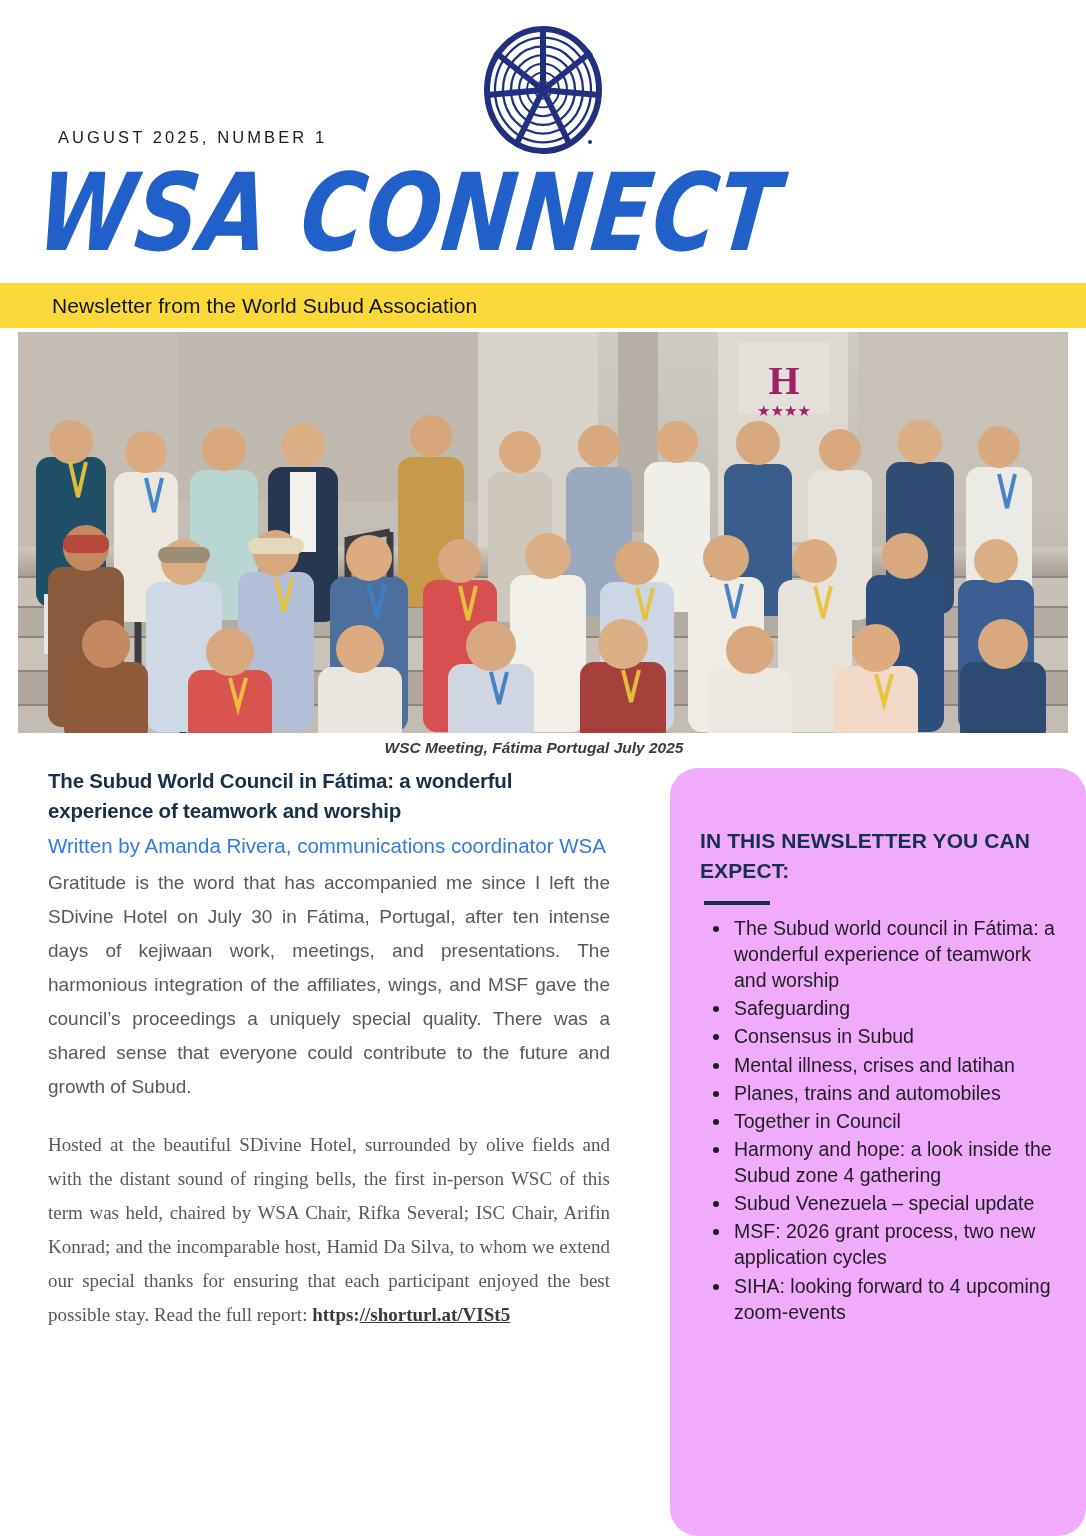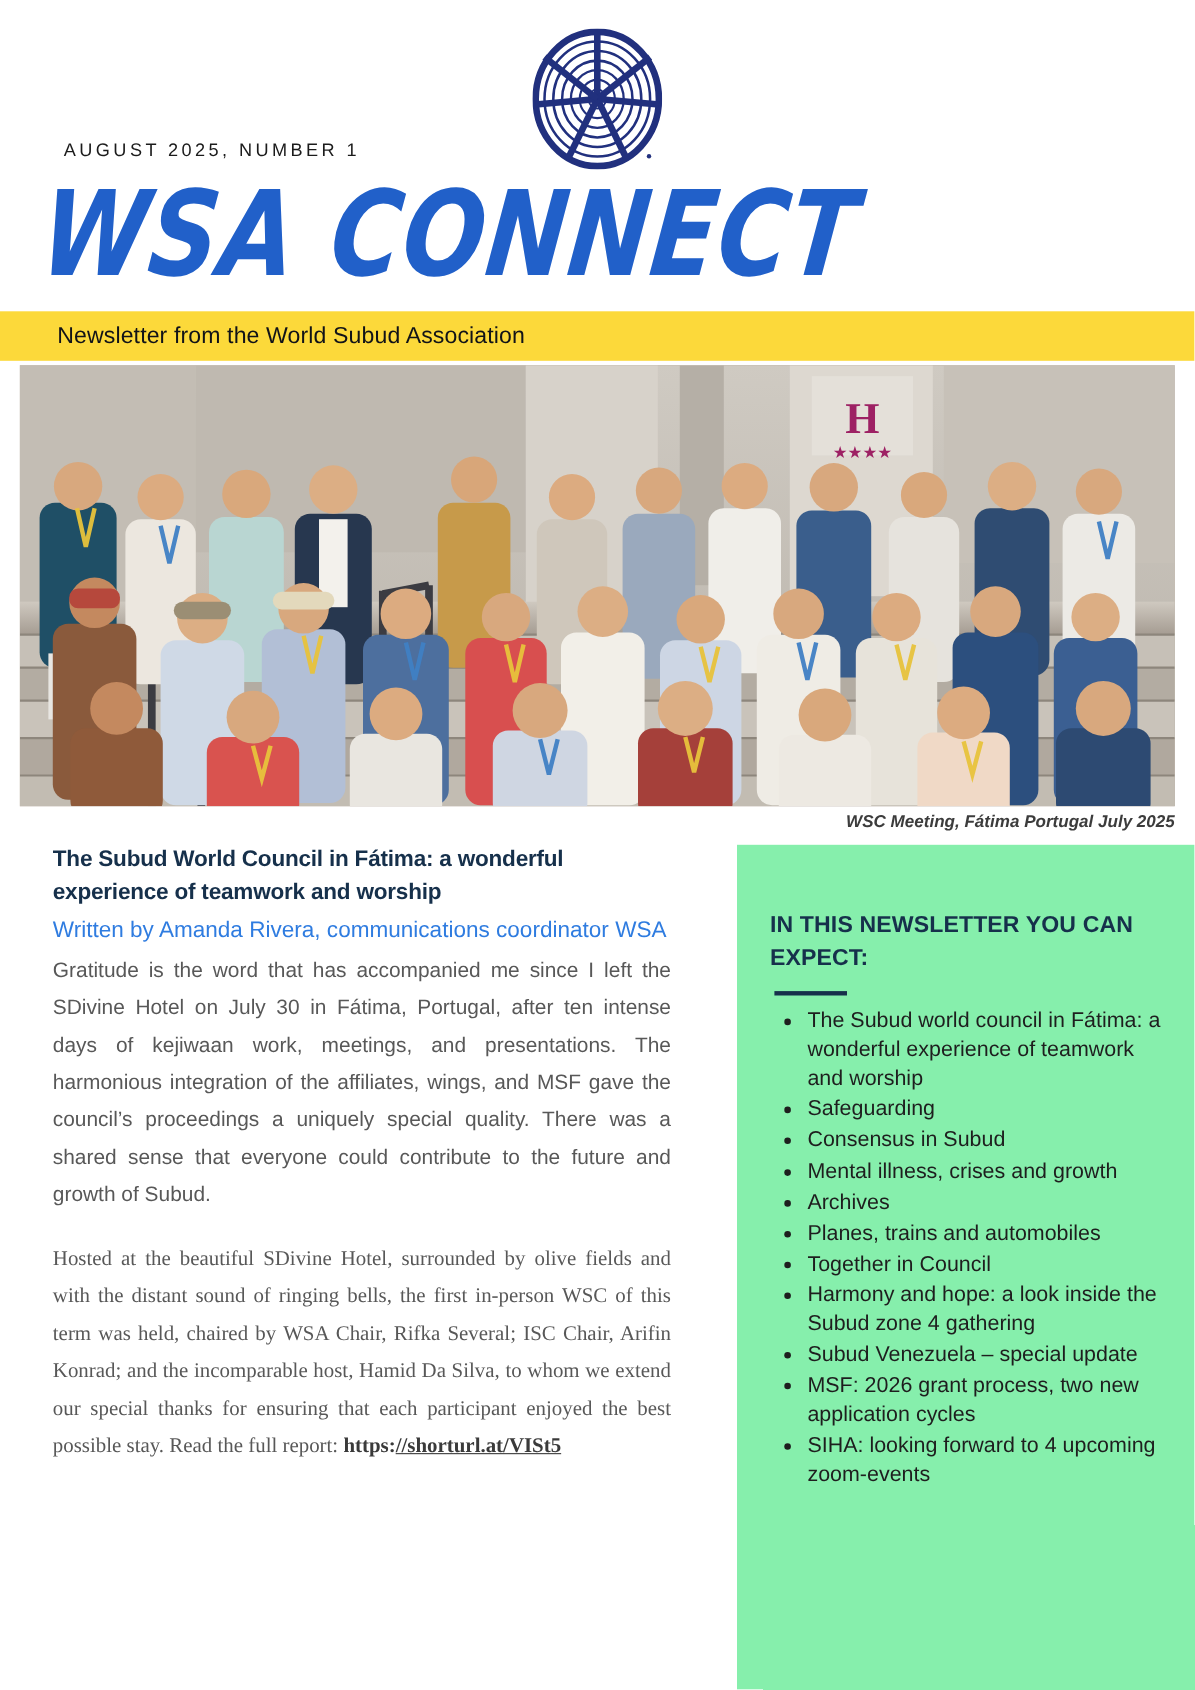--- a/index.html
+++ b/index.html
@@ -90,21 +90,21 @@
     overflow: hidden;
     background: #b9ada0;
   }
   .photo svg { display: block; width: 1050px; height: 401px; }
 
   .photo-caption {
     position: absolute;
     left: 0;
     top: 739px;
     width: 1068px;
-    text-align: right;
+    text-align: center;
     font-size: 15.5px;
     font-style: italic;
     font-weight: 600;
     color: #3c3c3c;
   }
 
   
   .article {
     position: absolute;
     left: 48px;
@@ -143,23 +143,24 @@
   }
   .article-link .u { text-decoration: underline; }
 
   
   .sidebar {
     position: absolute;
     left: 670px;
     top: 768px;
     width: 416px;
     height: 768px;
-    background: #86efac;
+    background: #f0abfc;
     box-sizing: border-box;
     padding: 58px 22px 0 30px;
+    border-radius: 28px;
   }
   .sidebar-title {
     font-size: 21px;
     font-weight: 700;
     line-height: 1.45;
     color: #16304b;
     letter-spacing: 0.1px;
     margin: 0;
   }
   .sidebar-rule {
@@ -481,22 +482,21 @@
   </div>
 </div>
 
 <aside class="sidebar">
   <h2 class="sidebar-title">IN THIS NEWSLETTER YOU CAN EXPECT:</h2>
   <div class="sidebar-rule"></div>
   <ul>
     <li>The Subud world council in Fátima: a wonderful experience of teamwork and worship</li>
     <li>Safeguarding</li>
     <li>Consensus in Subud</li>
-    <li>Mental illness, crises and growth</li>
-    <li>Archives</li>
+    <li>Mental illness, crises and latihan</li>
     <li>Planes, trains and automobiles</li>
     <li>Together in Council</li>
     <li>Harmony and hope: a look inside the Subud zone 4 gathering</li>
     <li>Subud Venezuela – special update</li>
     <li>MSF: 2026 grant process, two new application cycles</li>
     <li>SIHA: looking forward to 4 upcoming zoom-events</li>
   </ul>
 </aside>
 
 </body></html>

